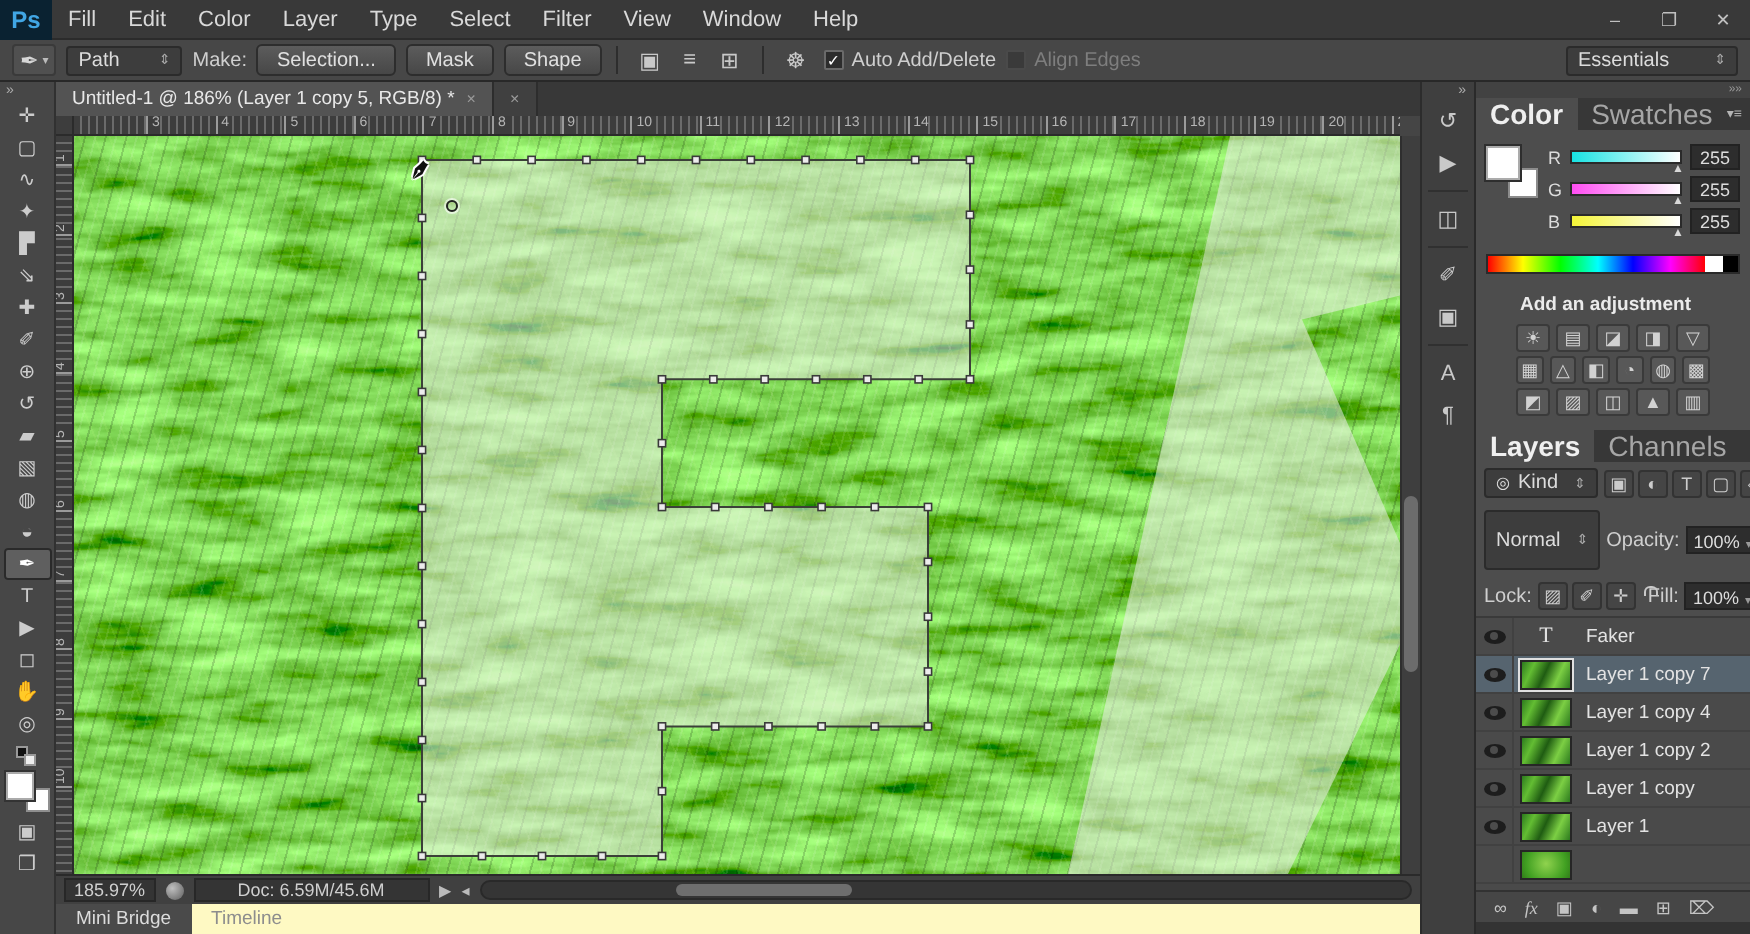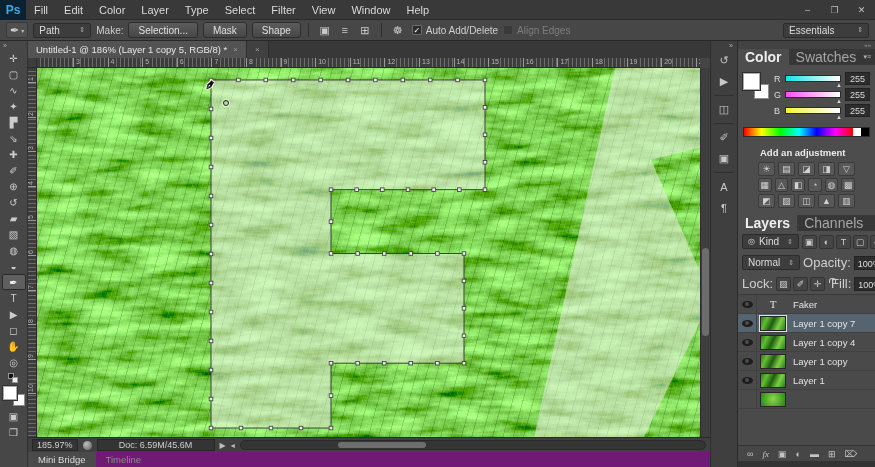--- a/index.html
+++ b/index.html
@@ -77,21 +77,21 @@
   .vscroll{position:absolute;right:0;top:10px;bottom:0;width:10px;background:#3e3e3e;border-left:1px solid #2e2e2e;z-index:3}
   .vthumb{position:absolute;left:1px;right:1px;top:180px;height:88px;background:#6c6c6c;border-radius:4px}
 
   .statusbar{height:15px;display:flex;align-items:center;background:#404040;border-top:1px solid #2a2a2a;gap:5px;padding:0 4px;font-size:9px}
   .well{background:#343434;border:1px solid #272727;height:12px;display:flex;align-items:center;padding:0 4px;color:#cfcfcf}
   .statusicon{width:9px;height:9px;border-radius:50%;background:radial-gradient(circle at 35% 35%,#bfbfbf,#5d5d5d)}
   .sarrow{color:#bbb;font-size:8px}
   .hscroll{flex:1;height:10px;background:#353535;border:1px solid #292929;border-radius:5px;position:relative}
   .hthumb{position:absolute;left:21%;width:19%;top:1px;bottom:1px;background:#6e6e6e;border-radius:4px}
 
-  .bottomtabs{height:15px;display:flex;background:#701a75;align-items:stretch}
+  .bottomtabs{height:15px;display:flex;background:#fef9c3;align-items:stretch}
   .btab{padding:0 10px;font-size:9.5px;display:flex;align-items:center;color:#8d8d8d}
   .btab.active{background:#4a4a4a;color:#dcdcdc}
 
   
   .dock{width:27px;background:#3f3f3f;border-left:1px solid #2c2c2c;display:flex;flex-direction:column;align-items:center}
   .dock-collapse{align-self:flex-end;font-size:7px;color:#aaa;padding:1px 4px}
   .dock-icon{width:22px;height:19px;display:flex;align-items:center;justify-content:center;font-size:11px;color:#c9c9c9;margin:1px 0;border-radius:2px}
   .dock-sep{width:20px;height:1px;background:#303030;margin:3px 0}
 
   
@@ -122,22 +122,22 @@
   .adjbody{padding:2px 20px 5px}
   .adjhint{font-size:9.5px;font-weight:bold;color:#ebebeb;margin:2px 0 4px 2px}
   .adjrow{display:flex;justify-content:center;gap:3px;margin:2px 0}
   .adjicon{width:17px;height:14px;background:#585858;border:1px solid #3a3a3a;border-radius:2px;display:flex;
            align-items:center;justify-content:center;font-size:9px;color:#d2d2d2}
 
   .layersbody{flex:1;display:flex;flex-direction:column;background:#4d4d4d;min-height:0}
   .lctl{display:flex;align-items:center;gap:3px;padding:3px 4px}
   .kindsel{height:15px;flex:0 0 52px}
   .licon{width:15px;height:14px;background:#454545;border:1px solid #333;display:flex;align-items:center;justify-content:center;font-size:9px;color:#ccc;border-radius:2px}
-  .blendsel{width:62px;height:15px}
-  .slabel{font-size:13px;color:#cfcfcf}
+  .blendsel{width:62px;height:30px}
+  .slabel{font-size:10px;color:#cfcfcf}
   .valwell{background:#2d2d2d;border:1px solid #222;height:14px;display:flex;align-items:flex-end;padding:0 3px;gap:3px;font-size:9px;color:#ddd}
   .valwell .dd{font-size:6px;color:#999}
   .locky{display:inline-block;width:7px;height:6px;background:#c9c9c9;position:relative;border-radius:1px;margin-top:3px}
   .locky::before{content:"";position:absolute;left:1px;top:-4px;width:5px;height:4px;border:1px solid #c9c9c9;border-bottom:none;border-radius:3px 3px 0 0}
   .layerlist{flex:1;background:#4a4a4a;border-top:1px solid #3a3a3a;overflow:hidden}
   .layer{height:19px;display:flex;align-items:center;border-bottom:1px solid #414141;padding-right:4px}
   .layer.selected{background:#56646f}
   .eyecell{width:19px;align-self:stretch;border-right:1px solid #414141;display:flex;align-items:center;justify-content:center}
   .eye{width:11px;height:7px;background:#1d1d1d;border-radius:50%;position:relative}
   .eye::after{content:"";position:absolute;left:3.5px;top:1.5px;width:4px;height:4px;border-radius:50%;background:#4c4c4c}
@@ -557,20 +557,29 @@
               </div>
               <span class="lname">Layer 1 copy 4</span>
             </div>
             <div class="layer">
               <div class="eyecell">
                 <span class="eye"></span>
               </div>
               <div class="thumbcell">
                 <span class="lthumb"></span>
               </div>
+              <span class="lname">Layer 1 copy 2</span>
+            </div>
+            <div class="layer">
+              <div class="eyecell">
+                <span class="eye"></span>
+              </div>
+              <div class="thumbcell">
+                <span class="lthumb"></span>
+              </div>
               <span class="lname">Layer 1 copy</span>
             </div>
             <div class="layer">
               <div class="eyecell">
                 <span class="eye"></span>
               </div>
               <div class="thumbcell">
                 <span class="lthumb"></span>
               </div>
               <span class="lname">Layer 1</span>

